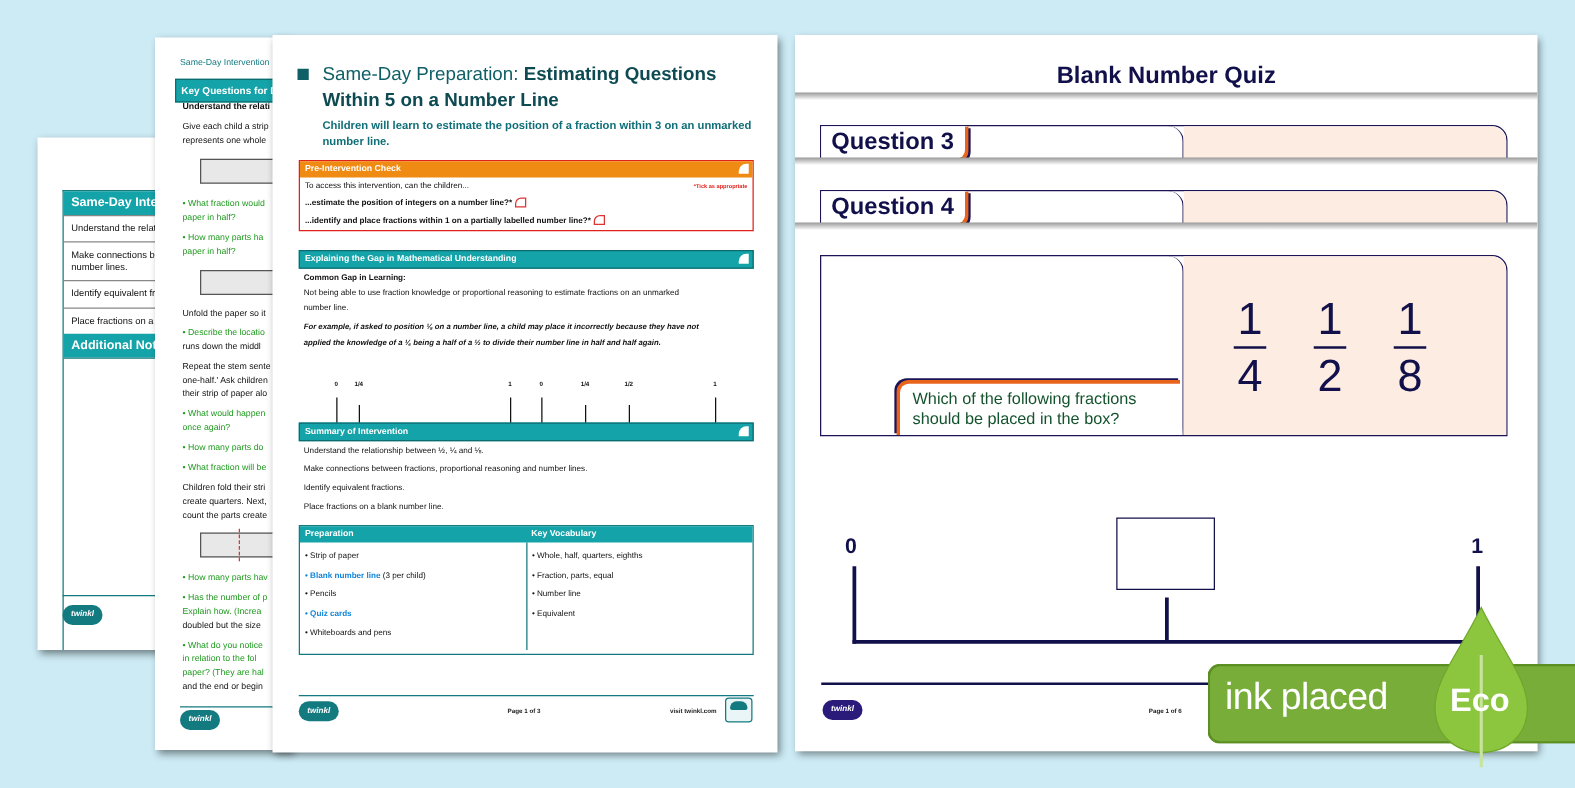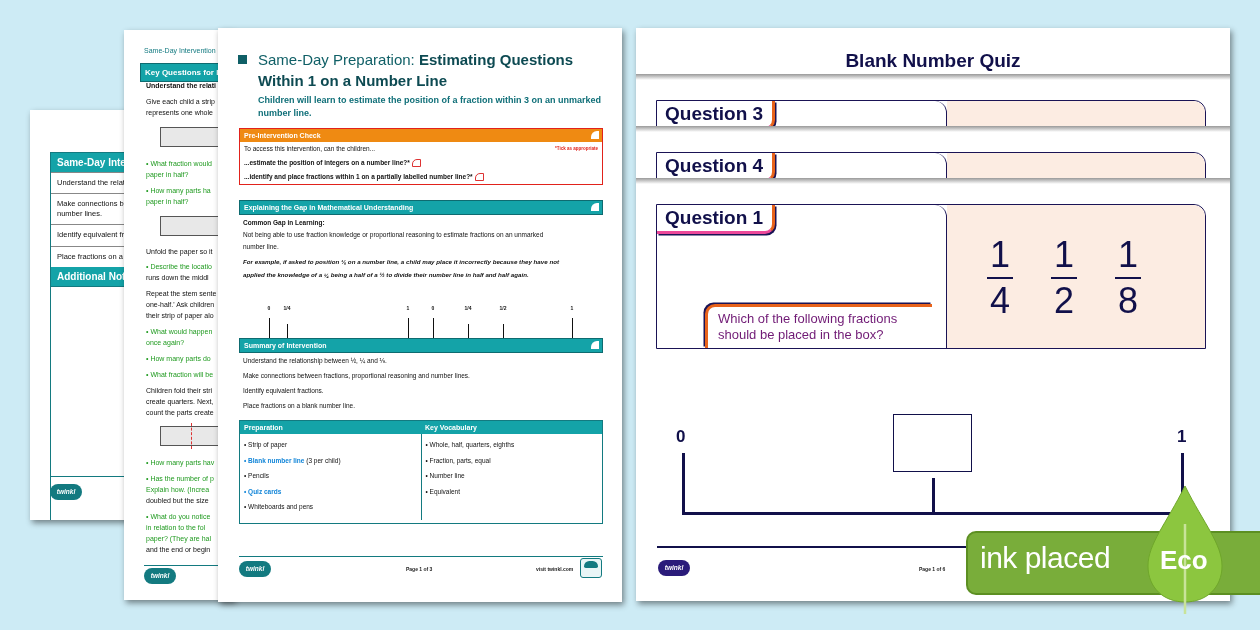--- a/index.html
+++ b/index.html
@@ -60,26 +60,26 @@
   .badge { position: absolute; width: 22px; height: 20px; border: 1px solid #137a80; border-radius: 3px; background: #e9f5f6; }
   .badge::before { content: ""; position: absolute; left: 3px; top: 2px; width: 14px; height: 7px; background: #137a80; border-radius: 6px 6px 2px 2px; }
 
   
   #pr { left: 636px; top: 28px; width: 594px; height: 573px; }
   #pr .ttl { position: absolute; left: 0; top: 22px; width: 594px; text-align: center; font-size: 19px; font-weight: bold; color: #11104a; }
   .sheet { position: absolute; left: 0; width: 594px; background: #fff; }
   .q-card { position: absolute; left: 20px; width: 550px; border: 1.5px solid #1a1355; border-radius: 0 12px 0 0; }
   .q-left { position: absolute; left: 0; top: 0; width: 290px; height: 100%; border-right: 1.5px solid #1a1355; border-top-right-radius: 12px; }
   .q-right { position: absolute; left: 290px; top: 0; right: 0; height: 100%; background: #fcece2; border-top-right-radius: 12px; }
-  .q-tab { position: absolute; left: 0; top: 0; padding: 2px 9px 2px 8px; font-size: 19px; font-weight: bold; color: #11104a; background: #fff; border-right: 3px solid #e8631b; border-bottom: 3px solid #ec4899; border-bottom-right-radius: 10px; box-shadow: 1.5px 1.5px 0 #1a1355; }
+  .q-tab { position: absolute; left: 0; top: 0; padding: 2px 9px 2px 8px; font-size: 19px; font-weight: bold; color: #11104a; background: #fff; border-right: 3px solid #e8631b; border-bottom: 3px solid #a16207; border-bottom-right-radius: 10px; box-shadow: 1.5px 1.5px 0 #1a1355; }
   .shadow-edge { position: absolute; left: 0; width: 594px; height: 6px; background: linear-gradient(#999, #fff); }
   .fracs { position: absolute; left: 40px; top: 30px; display: flex; gap: 38px; }
   .frac { display: flex; flex-direction: column; align-items: center; font-size: 36px; color: #11104a; line-height: 40px; }
   .frac .bar { width: 26px; height: 2px; background: #11104a; margin: 2px 0; }
-  .prompt { position: absolute; left: 48px; bottom: 0; width: 227px; height: 44px; background: #fff; border-top: 3px solid #e8631b; border-left: 3px solid #e8631b; border-top-left-radius: 10px; box-shadow: -1.5px -1.5px 0 #1a1355; font-size: 13px; color: #701a75; padding: 4px 10px; line-height: 16px; }
+  .prompt { position: absolute; left: 60px; bottom: 0; width: 227px; height: 44px; background: #fff; border-top: 3px solid #e8631b; border-left: 3px solid #e8631b; border-top-left-radius: 10px; box-shadow: -1.5px -1.5px 0 #1a1355; font-size: 13px; color: #14532d; padding: 4px 10px; line-height: 16px; }
   .nl-base { position: absolute; left: 46px; top: 484px; width: 502px; height: 3px; background: #11104a; }
   .nl-t0 { position: absolute; left: 46px; top: 425px; width: 3px; height: 62px; background: #11104a; }
   .nl-t1 { position: absolute; left: 545px; top: 425px; width: 3px; height: 62px; background: #11104a; }
   .nl-tm { position: absolute; left: 296px; top: 450px; width: 3px; height: 36px; background: #11104a; }
   .nl-box { position: absolute; left: 257px; top: 386px; width: 79px; height: 58px; border: 1.5px solid #11104a; background: #fff; }
   .nl-lbl { position: absolute; font-size: 17px; font-weight: bold; color: #11104a; }
 
   
   #eco { position: absolute; left: 966px; top: 531px; width: 294px; height: 64px; background: #79ad3a; border-radius: 10px 0 0 10px; border: 2px solid #5c8f22; border-right: none; }
   #eco .t1 { position: absolute; left: 12px; top: 8px; font-size: 30px; color: #fff; letter-spacing: -0.5px; }
@@ -140,21 +140,21 @@
   <div class="txt g" style="top:503px">  paper? (They are hal</div>
   <div class="txt" style="top:514px">  and the end or begin</div>
   <div class="foot"></div>
   <div class="twinkl teal" style="left:20px;top:538px">twinkl</div>
 </div>
 
 <div class="page" id="p1">
   <div class="bullet-sq"></div>
   <div class="title">
     <span>Same-Day Preparation: </span><b>Estimating Questions</b><br>
-    <b>Within 1 on a Number Line</b>
+    <b>Within 5 on a Number Line</b>
   </div>
   <div class="subtitle">Children will learn to estimate the position of a fraction within 3 on an unmarked number line.</div>
 
   <div class="sect" id="pre">
     <div class="sect-h">
       <span>Pre-Intervention Check</span>
       <span class="corner"></span>
     </div>
     <div class="line" style="position:relative">
       <span>To access this intervention, can the children...</span>
@@ -280,21 +280,20 @@
               <span class="bar"></span>
               <span>2</span>
           </div>
           <div class="frac">
             <span>1</span>
               <span class="bar"></span>
               <span>8</span>
           </div>
         </div>
       </div>
-      <div class="q-tab">Question 1</div>
     </div>
   </div>
 
   <div class="nl-box"></div>
   <div class="nl-tm"></div>
   <div class="nl-t0"></div>
   <div class="nl-t1"></div>
   <div class="nl-base"></div>
   <div class="nl-lbl" style="left:40px;top:399px">0</div>
   <div class="nl-lbl" style="left:541px;top:399px">1</div>

